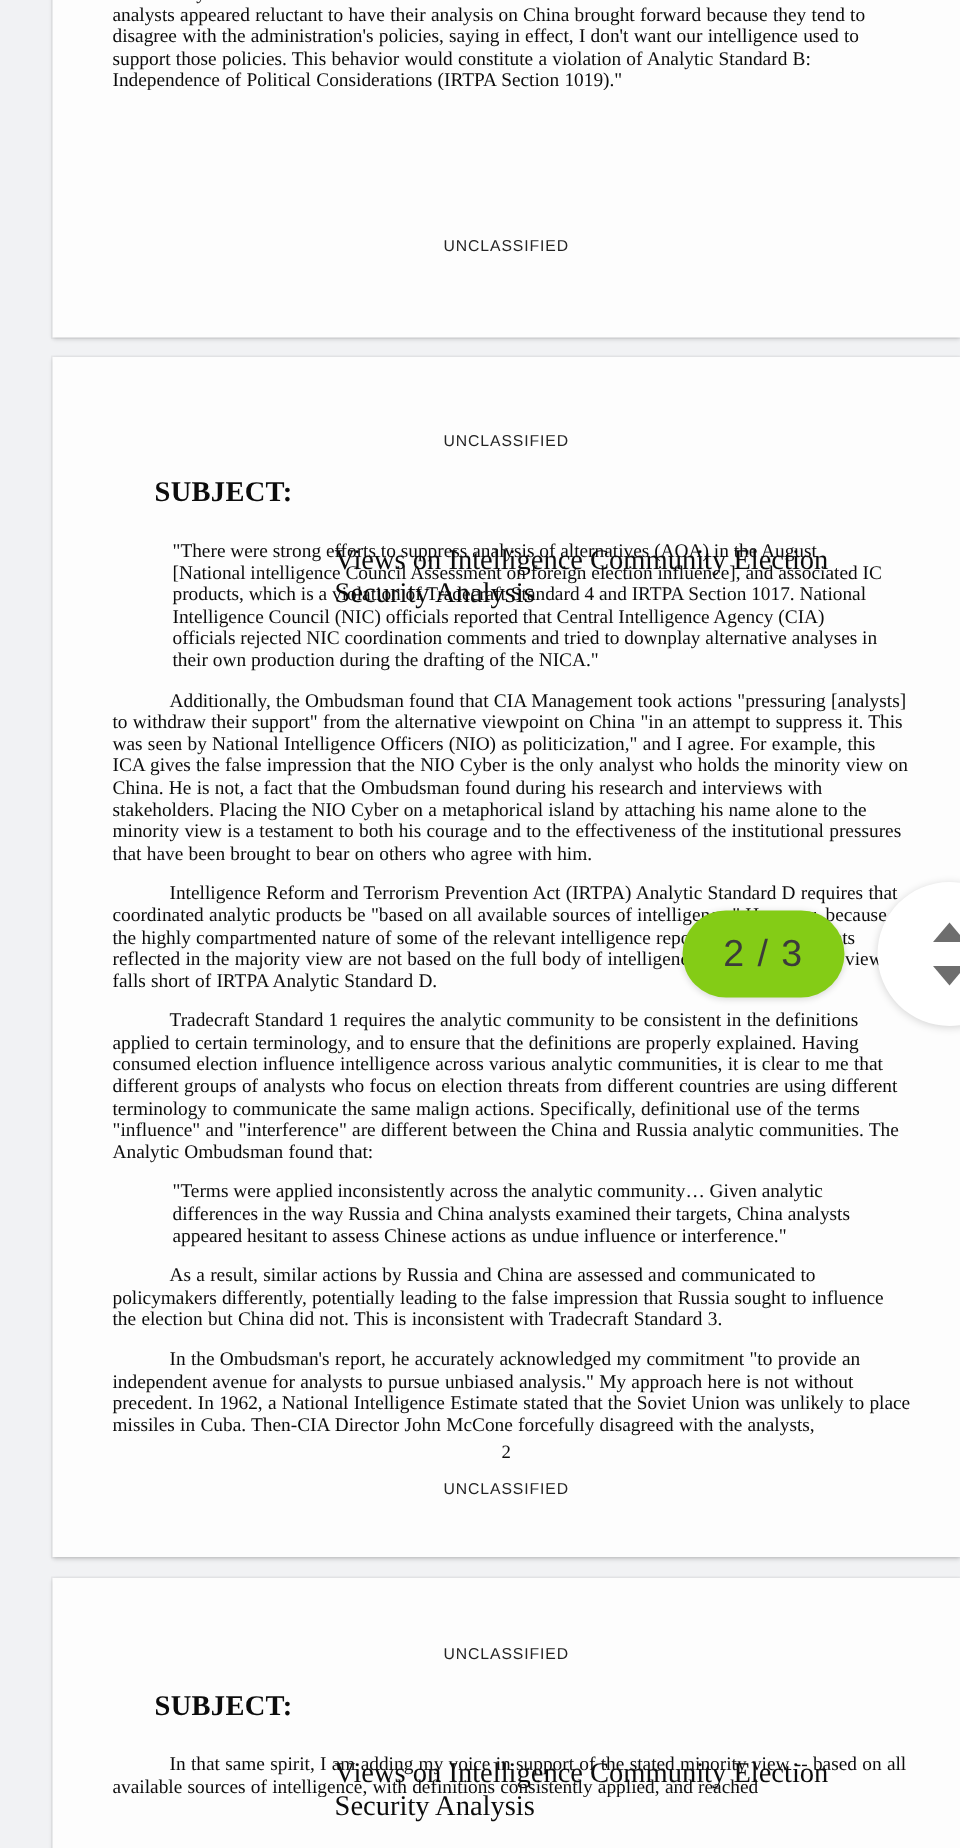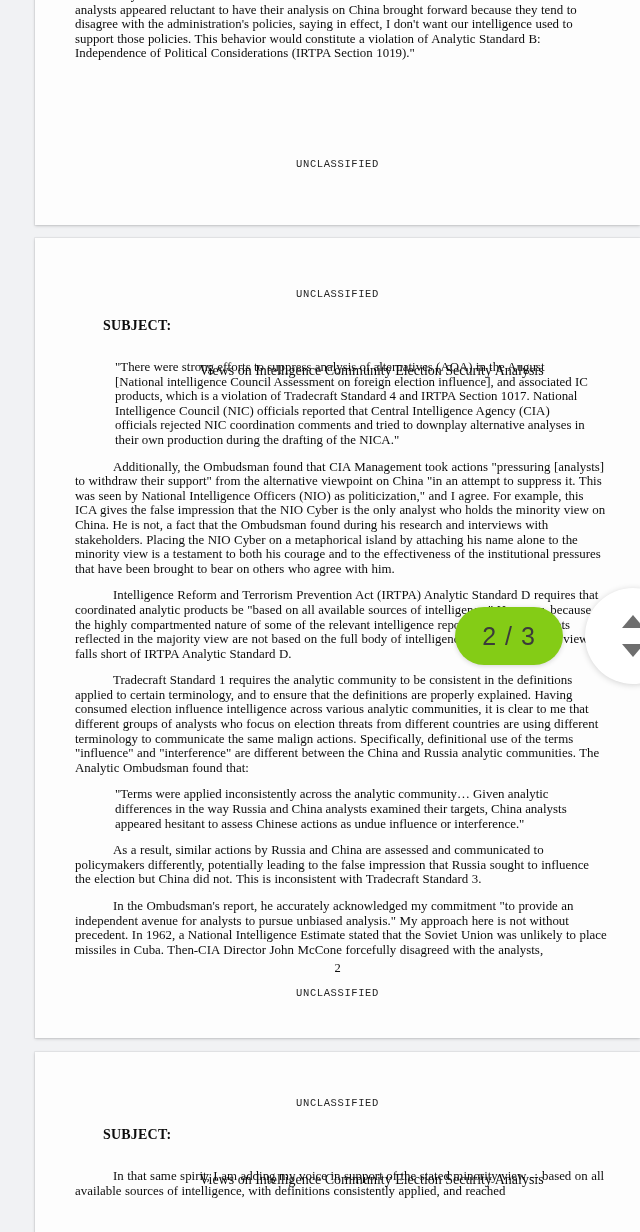--- a/index.html
+++ b/index.html
@@ -32,29 +32,29 @@
 
   .sheet-inner {
     position: relative;
     width: 100%;
     height: 100%;
     padding: 0 40px;
   }
 
   
   .classif {
-    font-family: Liberation Mono, monospace;
+    font-family: Liberation Sans, sans-serif;
     font-size: 10.5px;
     letter-spacing: 0.6px;
     text-align: center;
     color: #2b2b2b;
   }
   .subject-line {
     display: flex;
-    font-size: 14px;
+    font-size: 19px;
     color: #151515;
     margin-left: 28px;
   }
   .subject-label { font-weight: bold; letter-spacing: 0.2px; }
   .subject-value { margin-left: 28px; margin-top: 45px; }
 
   p.body {
     font-size: 12.9px;
     line-height: 14.6px;
     color: #151515;

